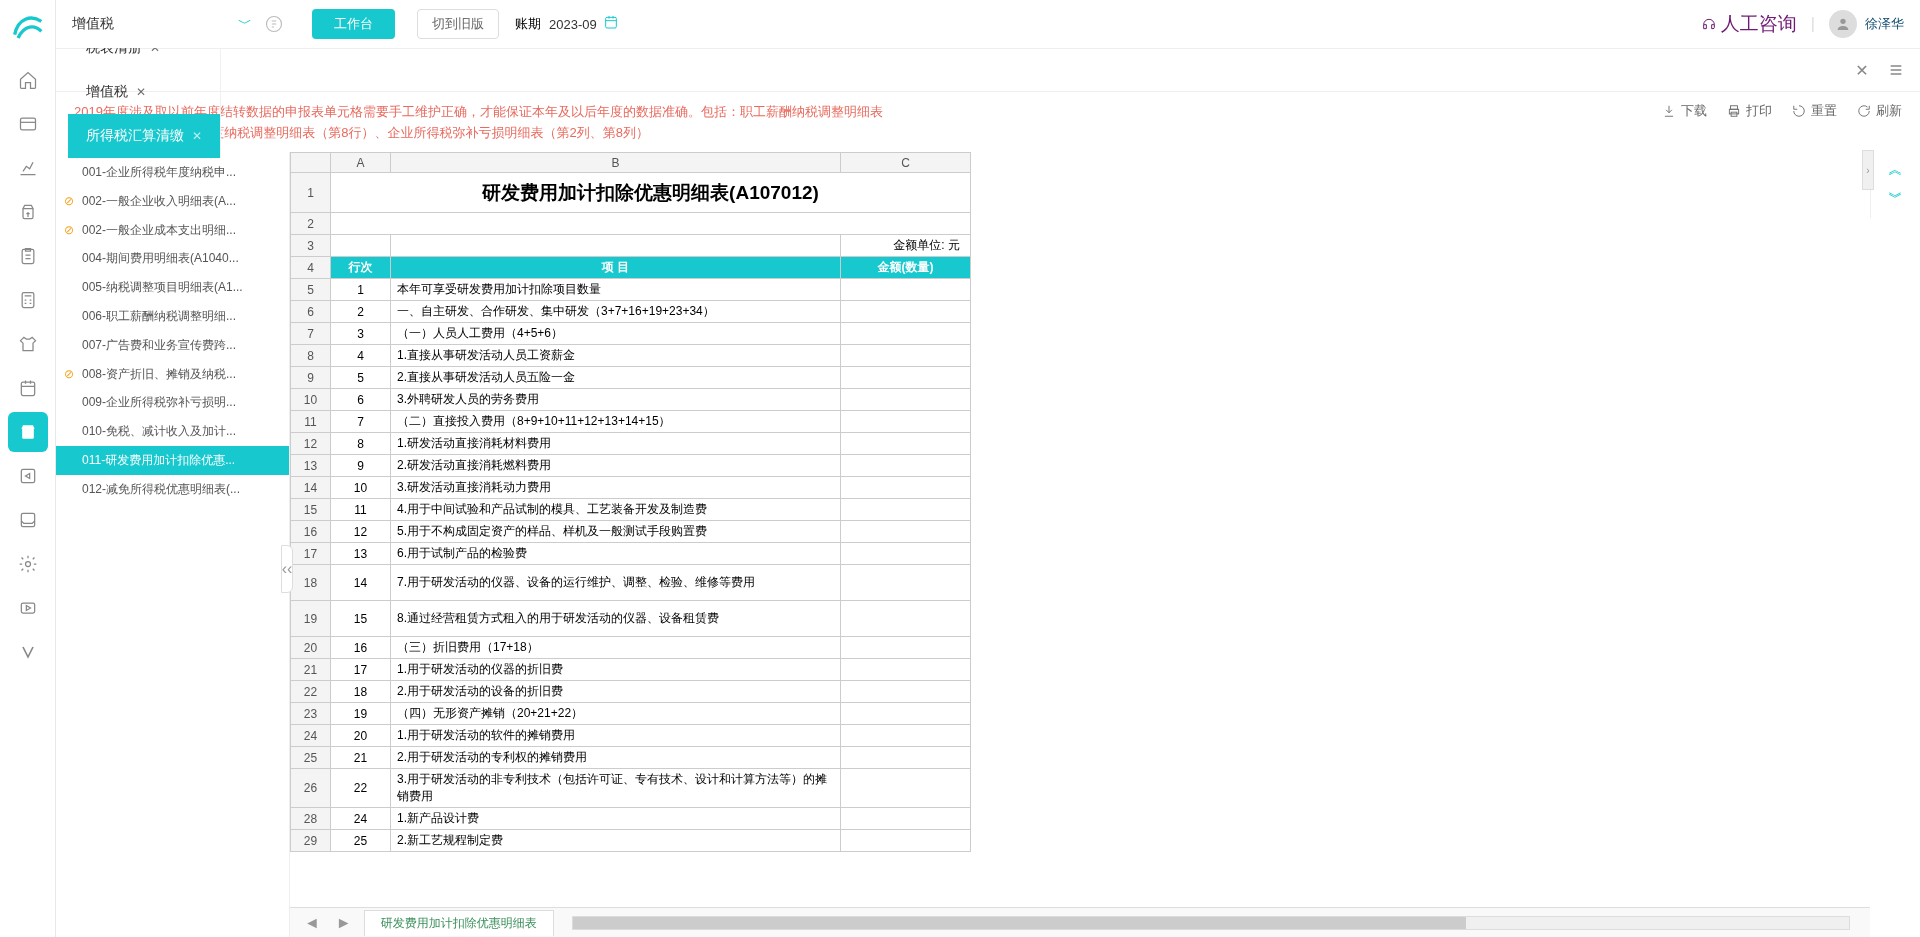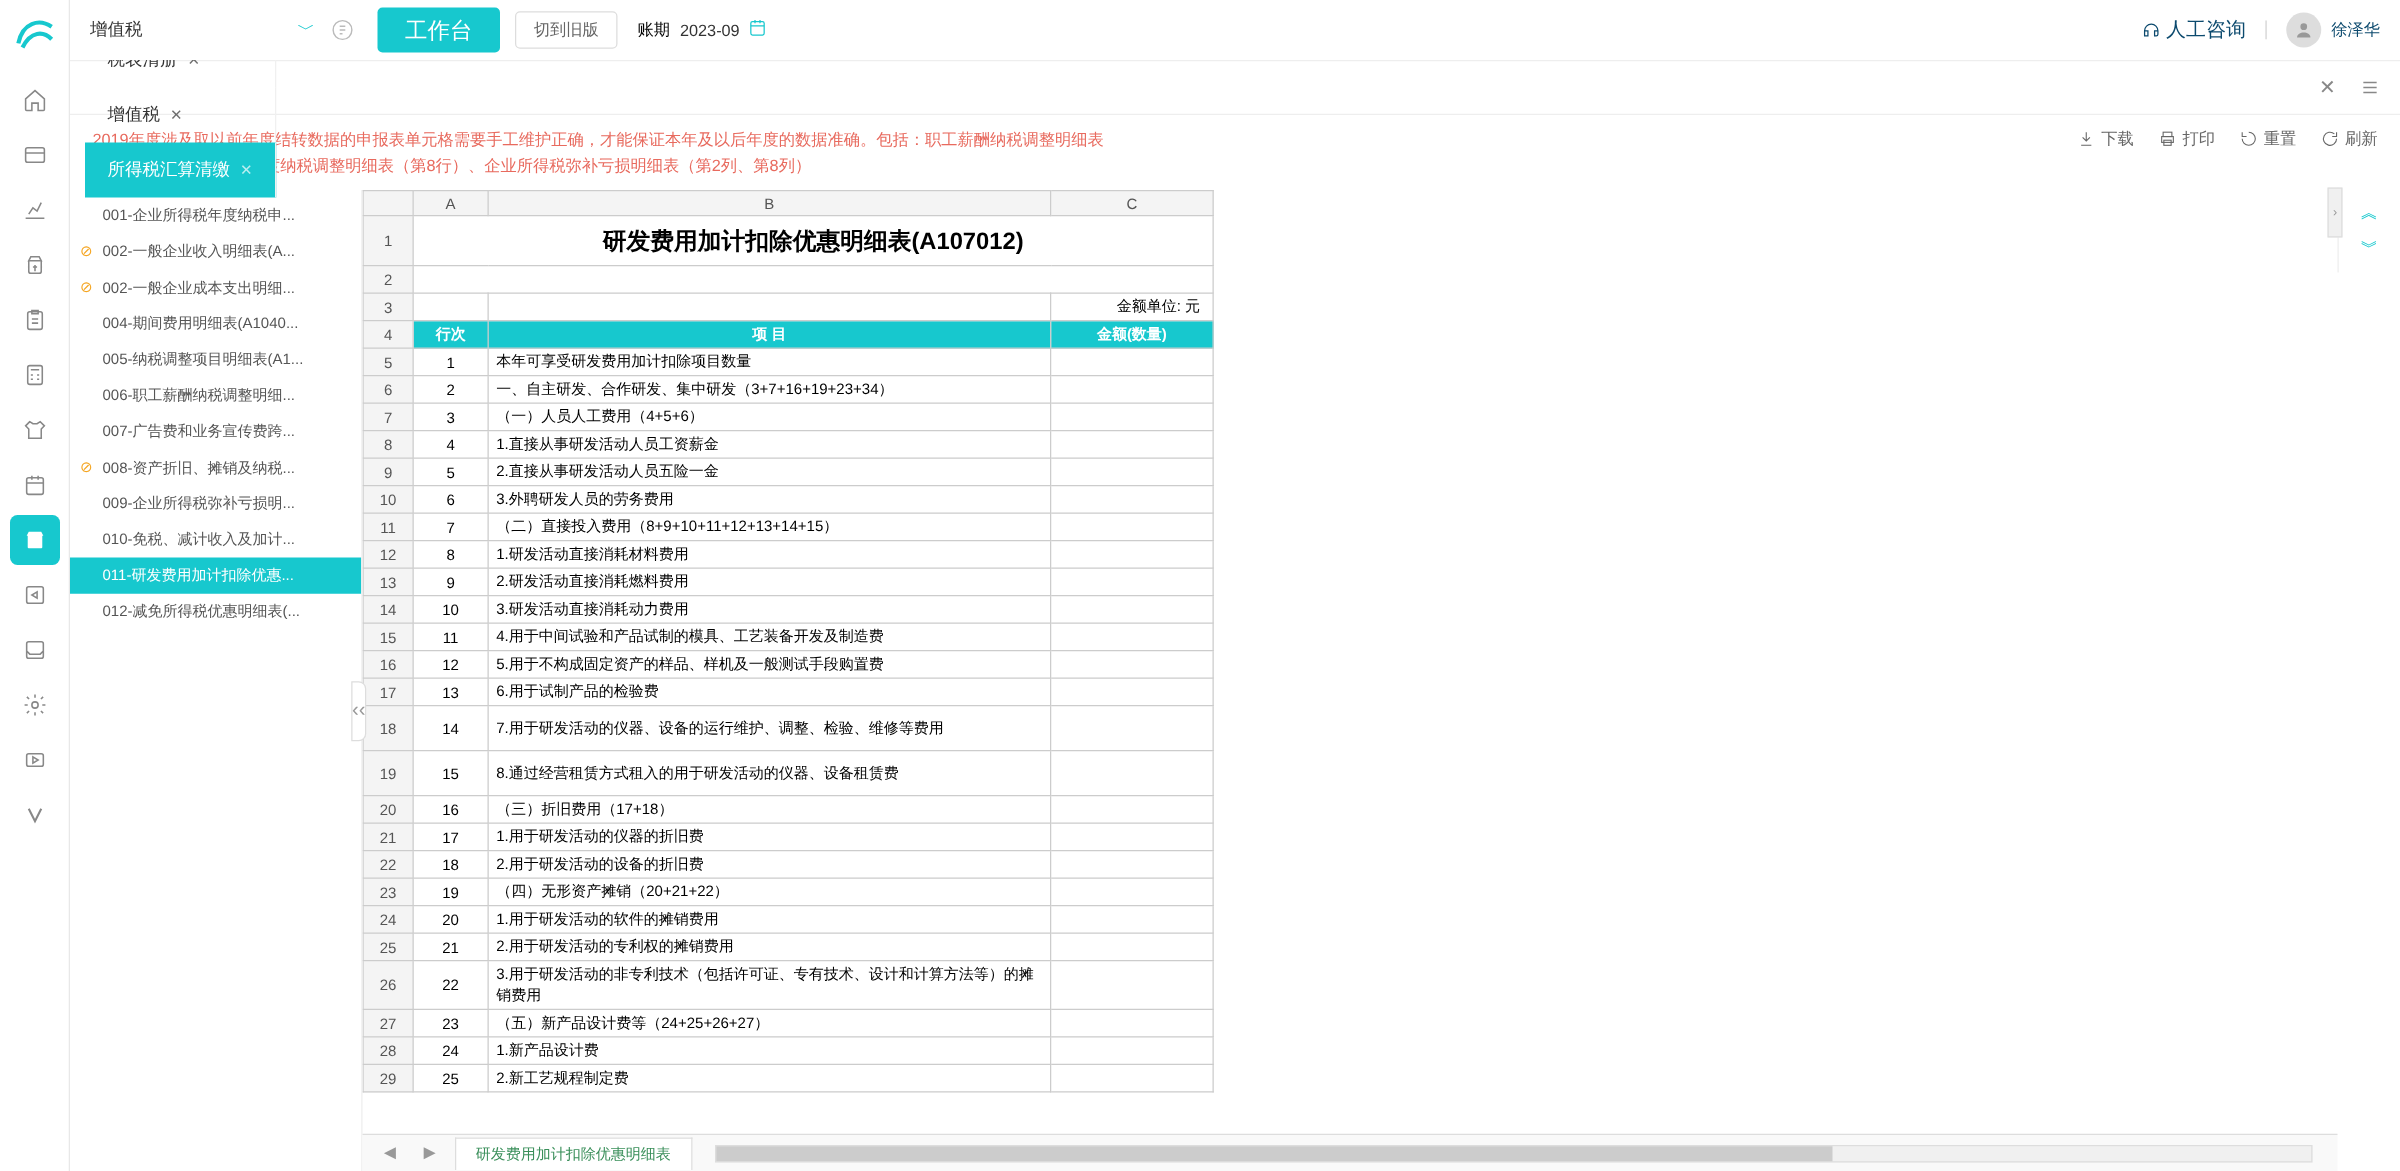--- a/index.html
+++ b/index.html
@@ -10,27 +10,27 @@
 .logo { width: 40px; height: 40px; display: flex; align-items: center; justify-content: center; margin-bottom: 10px; color: #17c8ce; }
 .nav-icon { width: 40px; height: 40px; display: flex; align-items: center; justify-content: center; color: #888; cursor: pointer; margin: 2px 0; border-radius: 6px; }
 .nav-icon.active { background: #17c8ce; color: #fff; }
 .nav-icon svg { width: 20px; height: 20px; }
 
 
 .top-header { position: fixed; left: 56px; top: 0; right: 0; height: 48px; background: #fff; display: flex; align-items: center; padding: 0 16px; z-index: 90; }
 .dropdown-title { display: flex; align-items: center; font-size: 14px; color: #333; min-width: 180px; cursor: pointer; }
 .dropdown-arrow { margin-left: auto; color: #17c8ce; }
 .icon-btn { width: 32px; height: 32px; border-radius: 50%; display: flex; align-items: center; justify-content: center; margin: 0 6px; color: #bbb; cursor: pointer; }
-.btn-primary { background: #17c8ce; color: #fff; border: none; padding: 6px 22px; border-radius: 4px; font-size: 18px; cursor: pointer; margin: 0 6px; }
+.btn-primary { background: #17c8ce; color: #fff; border: none; padding: 6px 22px; border-radius: 4px; font-size: 13px; cursor: pointer; margin: 0 16px; }
 .btn-outline { background: #fff; color: #666; border: 1px solid #ddd; padding: 5px 14px; border-radius: 4px; font-size: 13px; cursor: pointer; margin: 0 6px; }
 .period-label { font-size: 13px; color: #000000; margin-left: 10px; margin-right: 8px; }
 .period-value { font-size: 13px; color: #333; }
 .calendar-icon { color: #17c8ce; margin-left: 6px; cursor: pointer; }
 .header-right { margin-left: auto; display: flex; align-items: center; gap: 14px; }
-.support-link { display: flex; align-items: center; font-size: 16px; color: #0c4a6e; cursor: pointer; gap: 4px; }
+.support-link { display: flex; align-items: center; font-size: 19px; color: #701a75; cursor: pointer; gap: 4px; }
 .avatar { width: 28px; height: 28px; border-radius: 50%; background: #ddd; display: inline-flex; align-items: center; justify-content: center; color: #999; }
 .username { font-size: 13px; color: #0c4a6e; }
 
 
 .tabs-bar { position: fixed; left: 56px; top: 48px; right: 0; height: 44px; background: #fff; border-top: 1px solid #eee; border-bottom: 1px solid #eee; display: flex; align-items: center; padding: 0 12px; z-index: 85; }
 .tab { padding: 0 18px; height: 44px; display: flex; align-items: center; font-size: 14px; color: #333; cursor: pointer; gap: 8px; border-right: 1px solid #f0f0f0; }
 .tab.active { background: #17c8ce; color: #fff; }
 .tab-close { font-size: 12px; color: inherit; opacity: 0.7; cursor: pointer; }
 .tabs-right { margin-left: auto; display: flex; gap: 10px; }
 .tab-action-icon { width: 24px; height: 24px; display: flex; align-items: center; justify-content: center; color: #888; cursor: pointer; }
@@ -443,26 +443,20 @@
                 <td class="cell" style="">2.用于研发活动的专利权的摊销费用</td>
                 <td class="cell" style=""></td>
               </tr>
               <tr>
                 <th class="row-hdr">26</th>
                 <td class="cell seq-cell" style="height:36px;">22</td>
                 <td class="cell" style="height:36px;">3.用于研发活动的非专利技术（包括许可证、专有技术、设计和计算方法等）的摊销费用</td>
                 <td class="cell" style="height:36px;"></td>
               </tr>
               <tr>
-                <th class="row-hdr">27</th>
-                <td class="cell seq-cell" style="">23</td>
-                <td class="cell" style="">（五）新产品设计费等（24+25+26+27）</td>
-                <td class="cell" style=""></td>
-              </tr>
-              <tr>
                 <th class="row-hdr">28</th>
                 <td class="cell seq-cell" style="">24</td>
                 <td class="cell" style="">1.新产品设计费</td>
                 <td class="cell" style=""></td>
               </tr>
               <tr>
                 <th class="row-hdr">29</th>
                 <td class="cell seq-cell" style="">25</td>
                 <td class="cell" style="">2.新工艺规程制定费</td>
                 <td class="cell" style=""></td>

